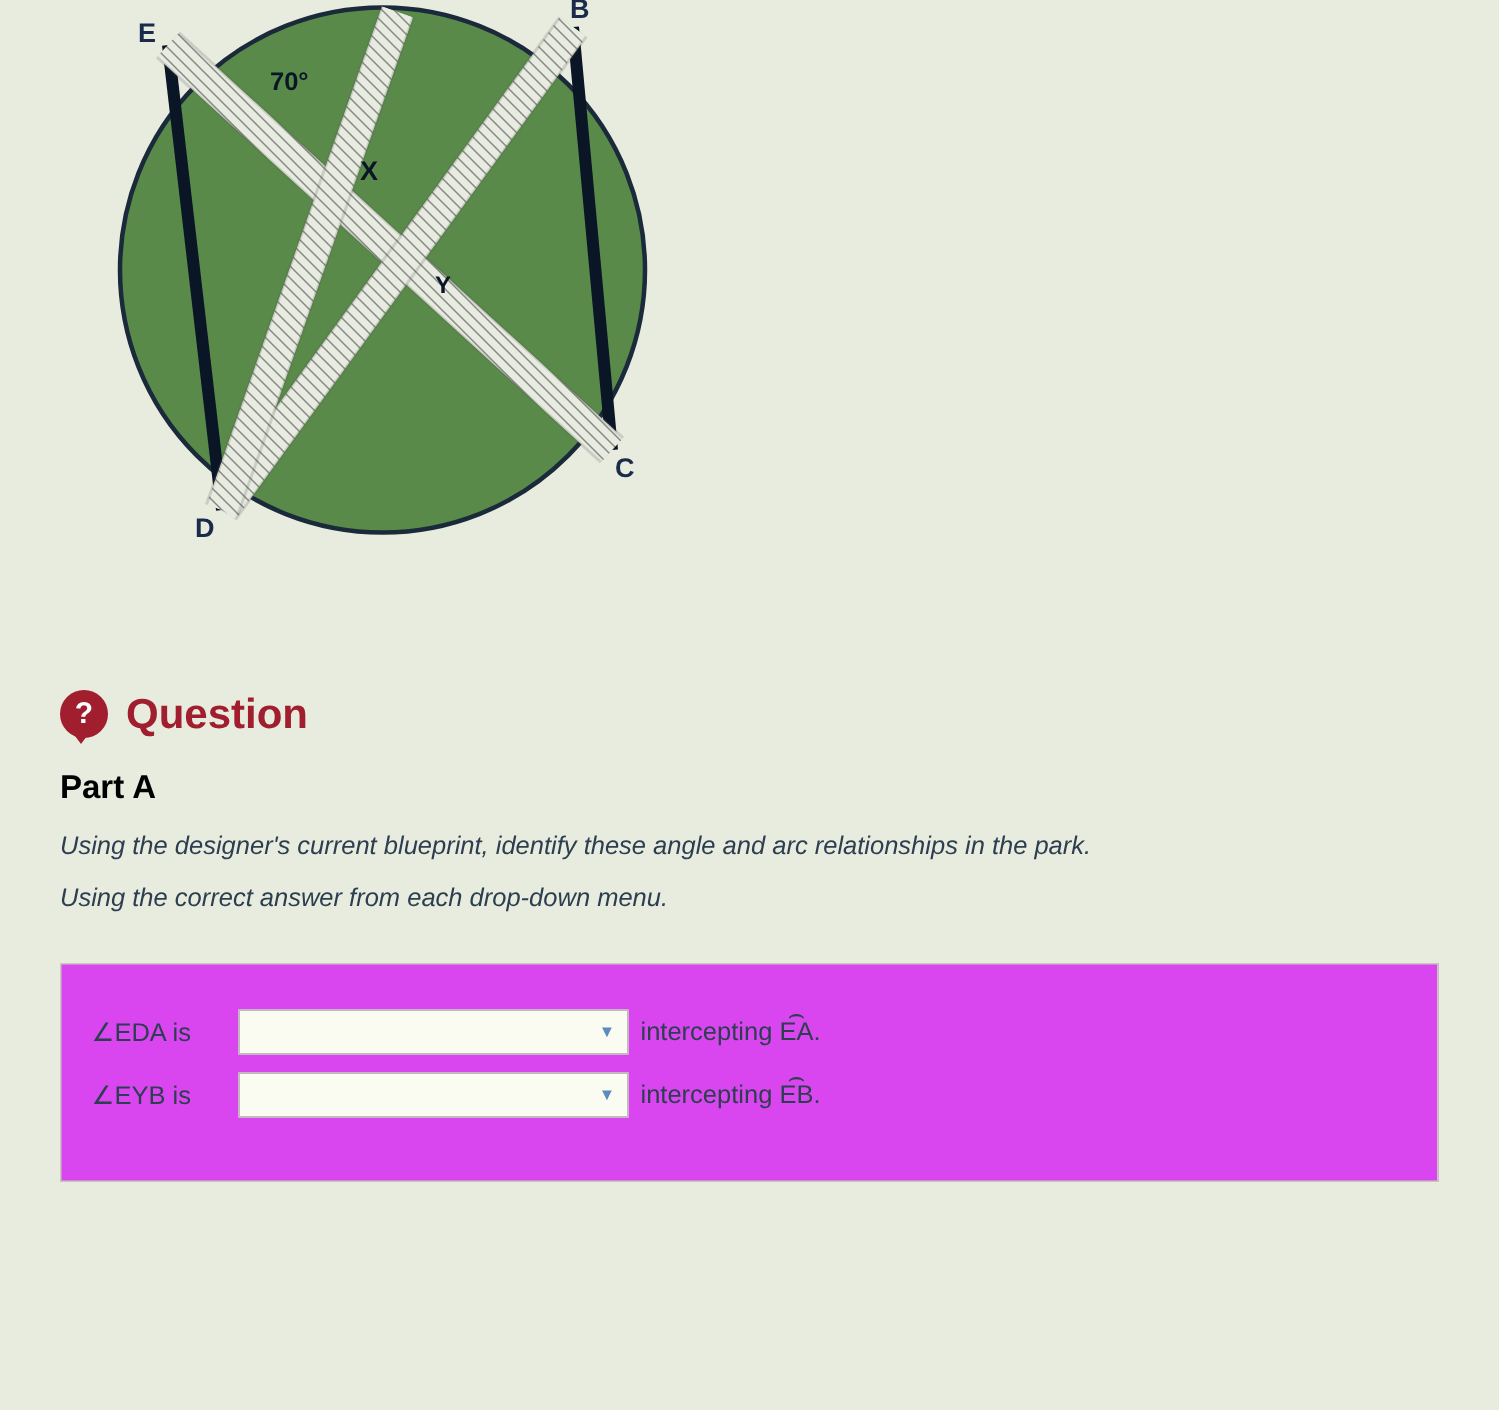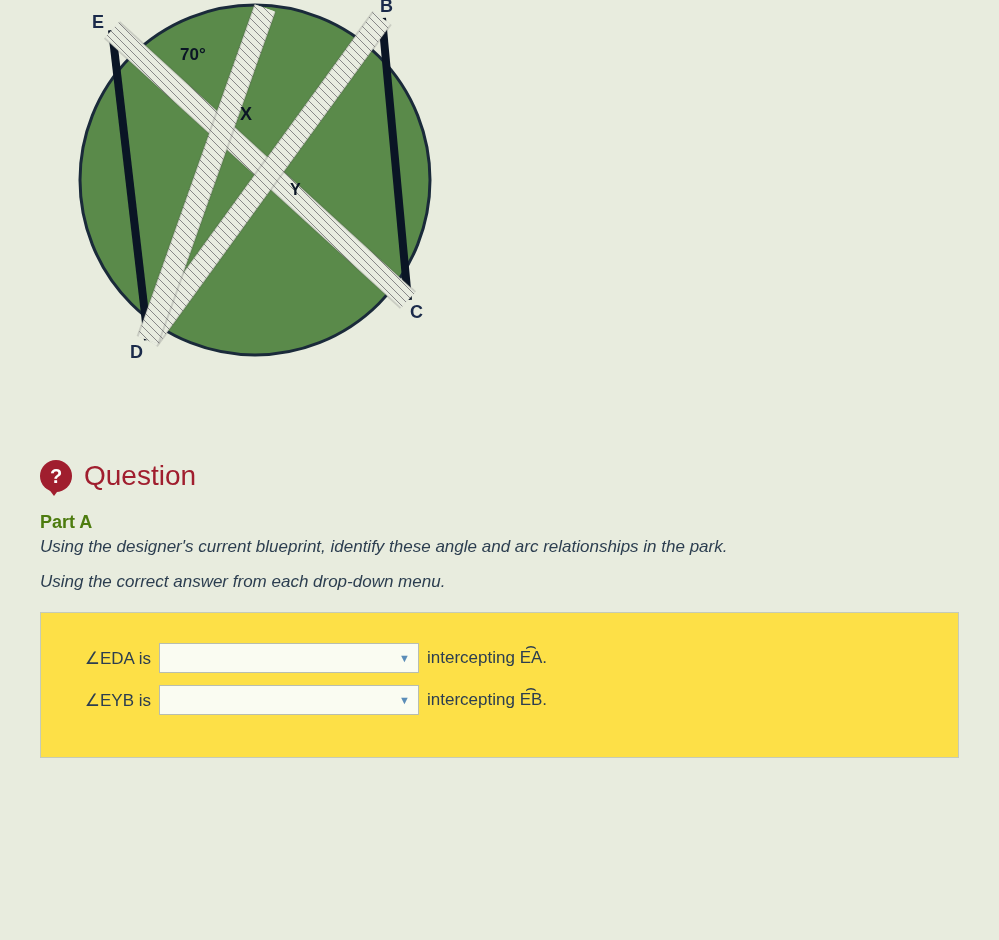--- a/index.html
+++ b/index.html
@@ -50,40 +50,40 @@
       left: 8px;
       width: 0;
       height: 0;
       border-left: 6px solid transparent;
       border-right: 6px solid transparent;
       border-top: 8px solid #a01e2e;
     }
     .question-title {
       color: #a01e2e;
       font-size: 28px;
-      font-weight: normal;
+      font-weight: bold;
     }
     .part-label {
       font-weight: bold;
-      color: #4d7c0f;
-      font-size: 18px;
+      color: #000000;
+      font-size: 22px;
+      margin-bottom: 12px;
     }
     .instructions {
       color: #2c3e50;
       font-size: 17px;
       line-height: 1.6;
       margin-bottom: 8px;
       font-style: italic;
     }
     .answer-box {
-      background: #fde047;
+      background: #d946ef;
       border: 1px solid #c5cbb8;
       padding: 30px 20px;
-      margin-top: 17px;
-      text-align: right;
+      margin-top: 30px;
     }
     .answer-row {
       display: flex;
       align-items: center;
       margin-bottom: 12px;
       font-size: 17px;
       color: #2c3e50;
     }
     .angle-label {
       width: 90px;

